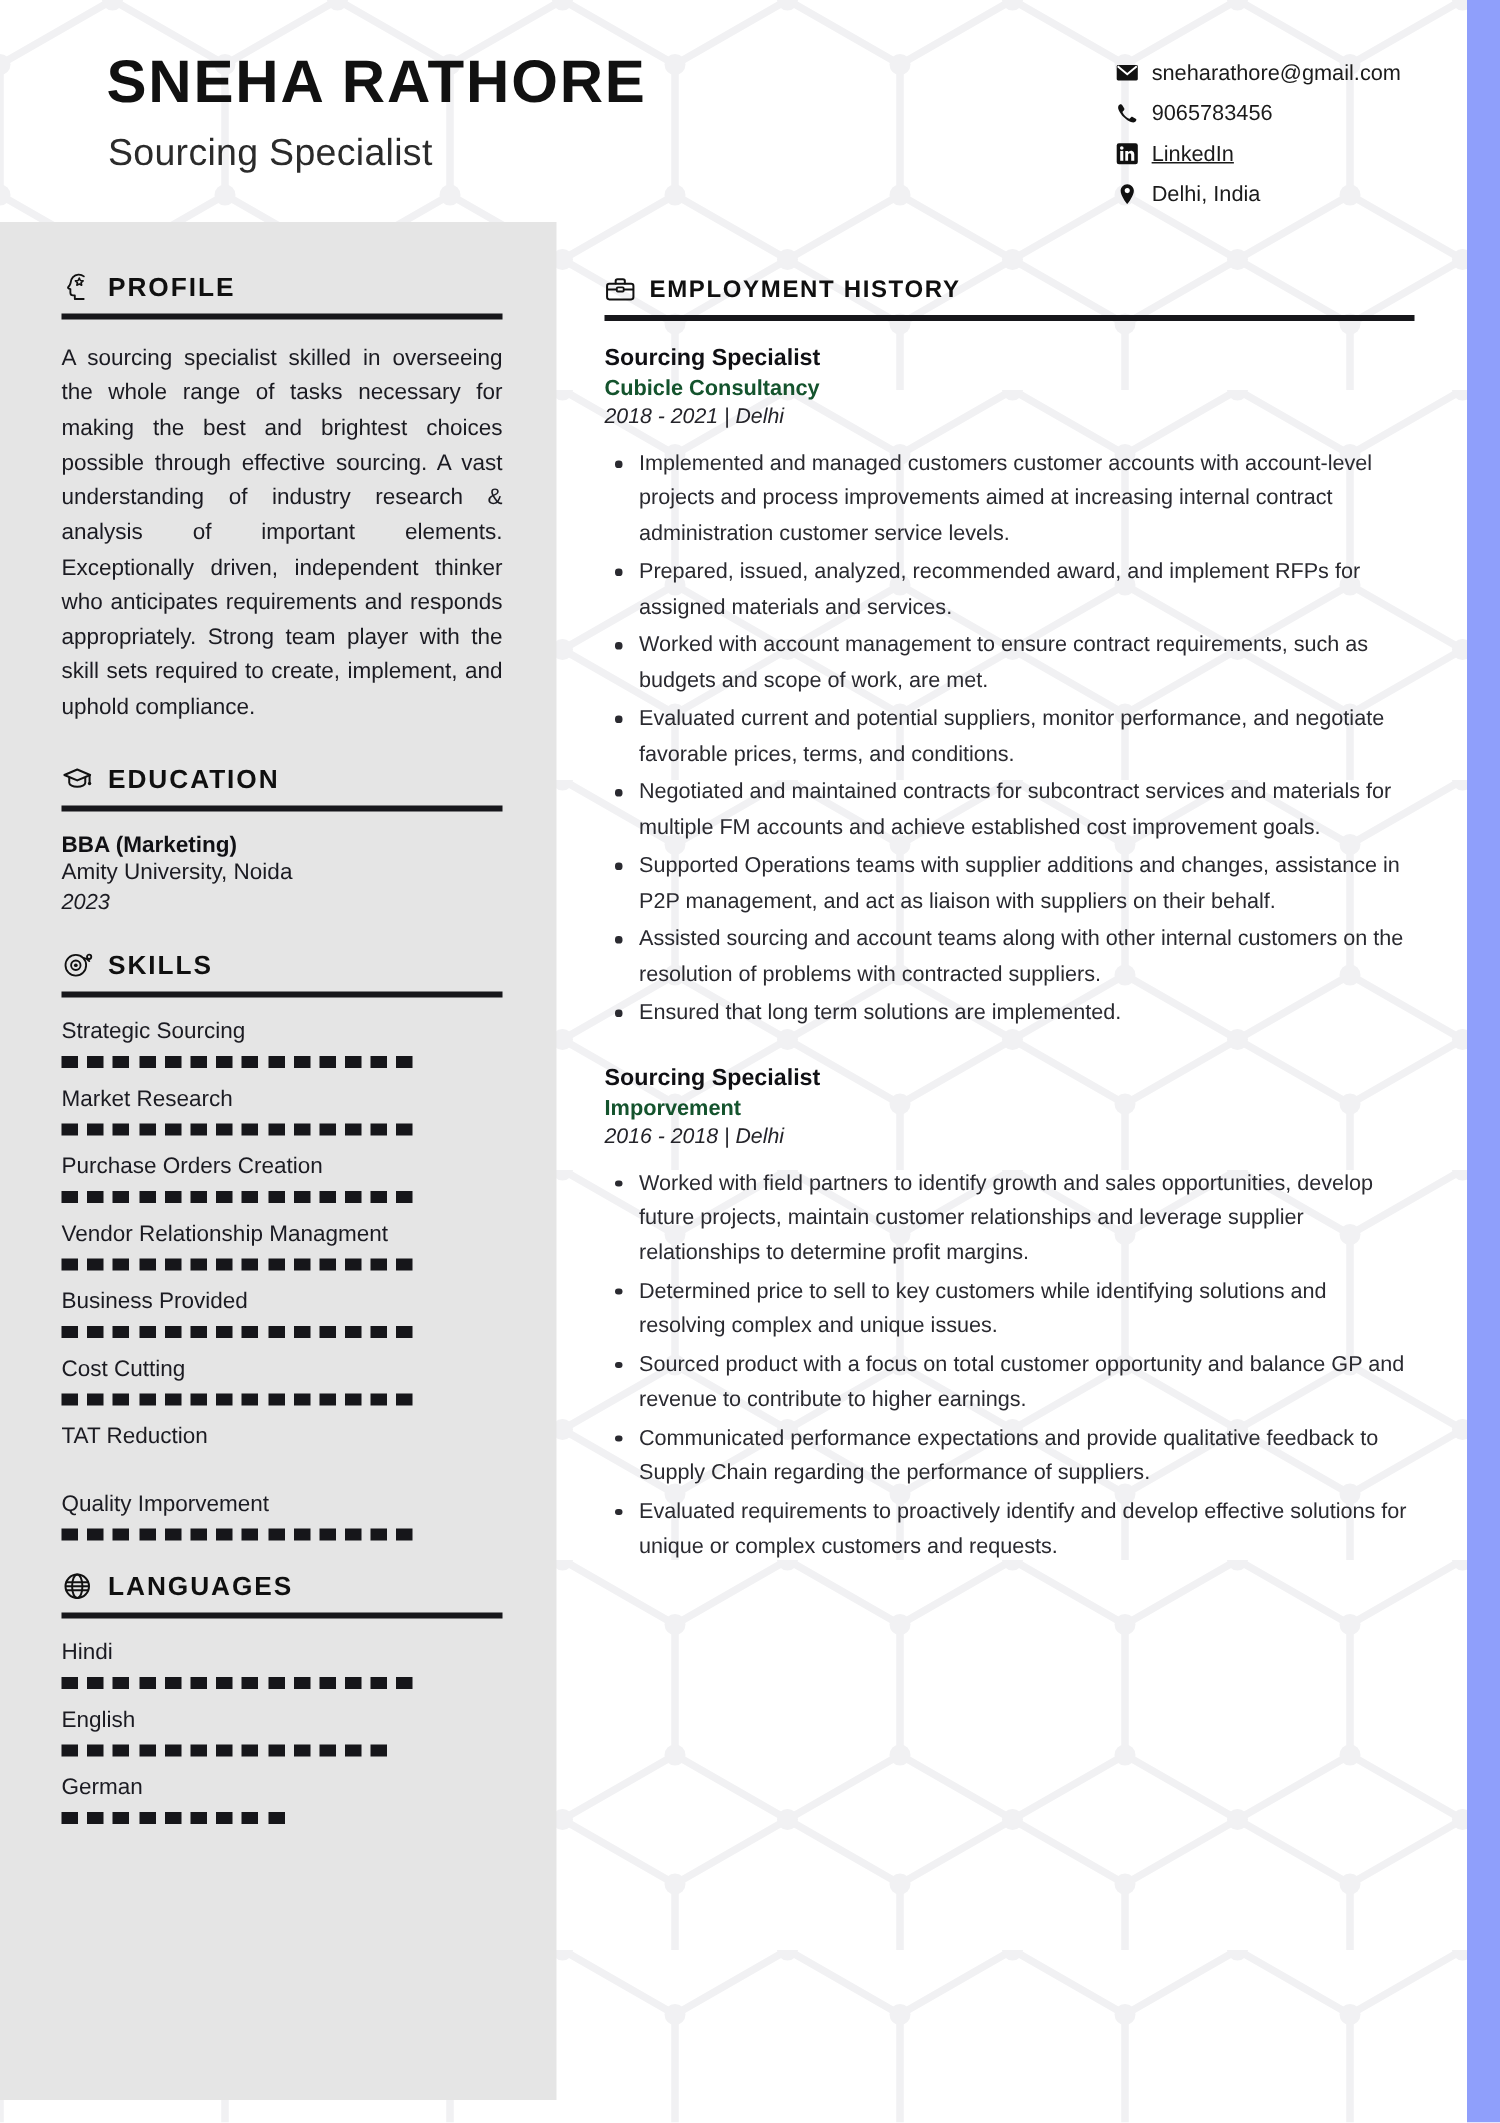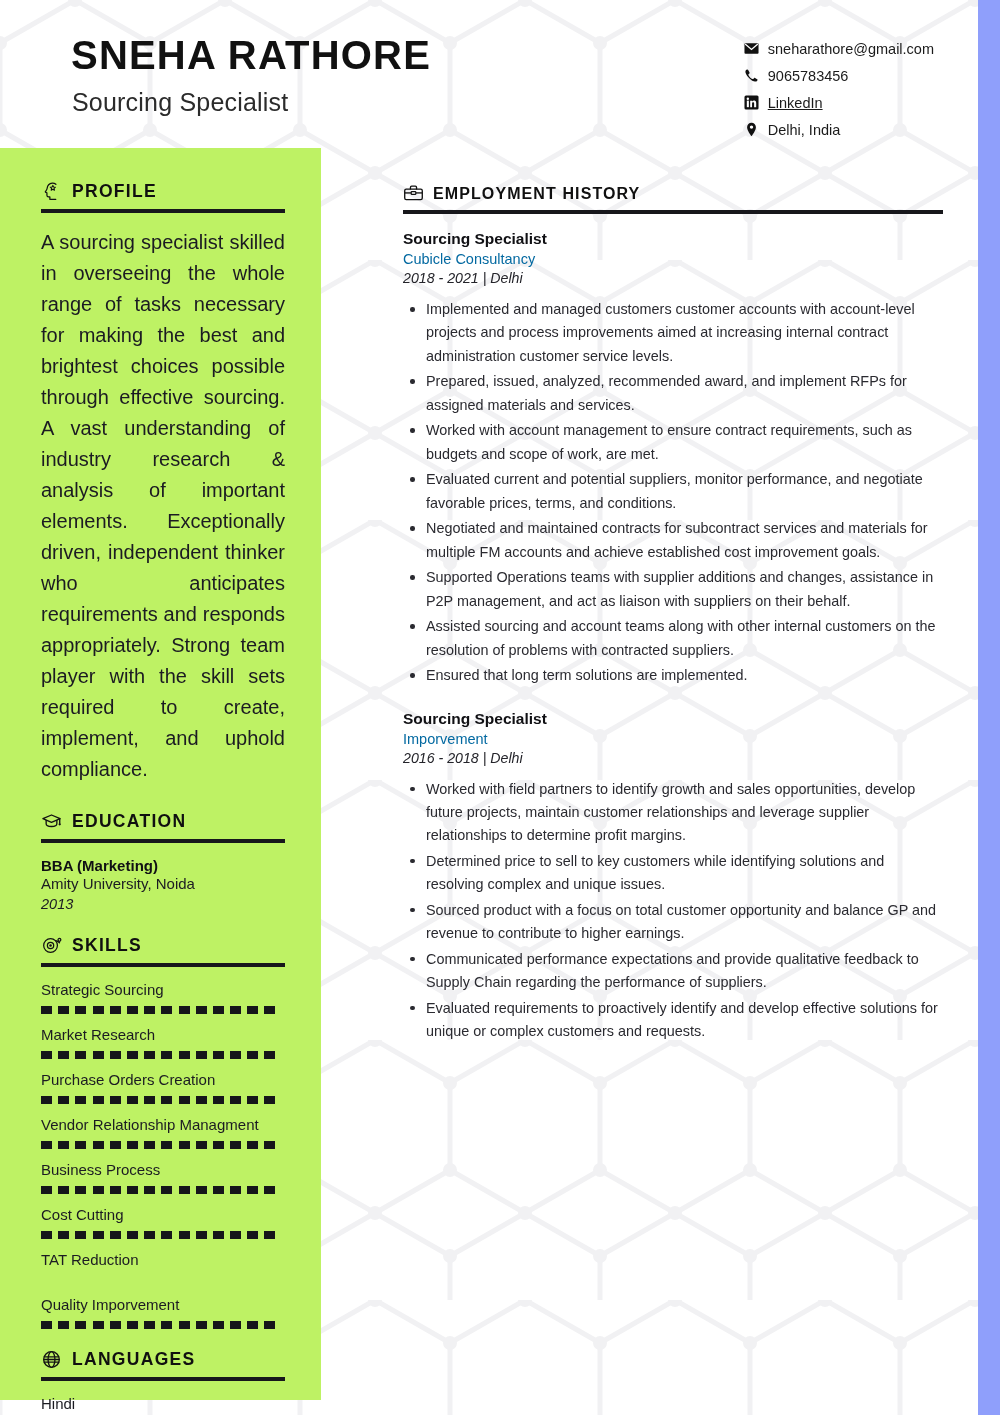--- a/index.html
+++ b/index.html
@@ -105,23 +105,23 @@
   }
   .contact-text.link {
     text-decoration: underline;
   }
 
   
   #sidebar {
     position: absolute;
     left: 0;
     top: 148px;
-    width: 321px;
+    width: 371px;
     height: 1252px;
-    background: #bef264;
+    background: #e5e5e5;
     z-index: 2;
     padding: 33px 36px 0 41px;
   }
 
   .side-section { margin-bottom: 0; }
 
   .sec-head {
     display: flex;
     align-items: center;
     gap: 10px;
@@ -146,21 +146,21 @@
   }
 
   .sec-rule {
     height: 4px;
     background: #17171b;
     width: 100%;
     margin-bottom: 14px;
   }
 
   #profile-text {
-    font-size: 20px;
+    font-size: 15px;
     line-height: 1.55;
     color: #1b1b22;
     text-align: justify;
   }
 
   .edu-degree {
     font-size: 15px;
     font-weight: 700;
     color: #101014;
     margin-bottom: 1px;
@@ -216,22 +216,22 @@
 
   .job { margin-bottom: 22px; }
   .job-title {
     font-size: 15.5px;
     font-weight: 700;
     color: #101014;
     margin-bottom: 3px;
   }
   .job-company {
     font-size: 14.5px;
-    font-weight: 400;
-    color: #0369a1;
+    font-weight: 700;
+    color: #14532d;
     margin-bottom: 3px;
   }
   .job-meta {
     font-size: 14.2px;
     font-style: italic;
     color: #24242a;
     margin-bottom: 12px;
   }
 
   ul.bullets {
@@ -362,21 +362,21 @@
             <circle cx="19.6" cy="14" r="1.2" fill="#111"></circle>
           </svg>
         </span>
         <span class="sec-title">EDUCATION</span>
       </div>
       <div class="sec-rule"></div>
       <div id="education-list">
           <div>
             <div class="edu-degree">BBA (Marketing)</div>
             <div class="edu-school">Amity University, Noida</div>
-            <div class="edu-year">2013</div>
+            <div class="edu-year">2023</div>
           </div>
         </div>
     </section>
 
     <section class="side-section" id="sec-skills">
       <div class="sec-head">
         <span class="sec-icon">
           <svg width="21" height="21" viewBox="0 0 22 22">
             <circle cx="10" cy="11" r="7.2" fill="none" stroke="#111" stroke-width="1.3"></circle>
             <circle cx="10" cy="11" r="3.3" fill="none" stroke="#111" stroke-width="1.3"></circle>
@@ -459,21 +459,21 @@
               <span class="dash"></span>
               <span class="dash"></span>
               <span class="dash"></span>
               <span class="dash"></span>
               <span class="dash"></span>
               <span class="dash"></span>
               <span class="dash"></span>
             </div>
           </div>
           <div class="skill-item">
-            <div class="skill-label">Business Process</div>
+            <div class="skill-label">Business Provided</div>
             <div class="dash-bar">
               <span class="dash"></span>
               <span class="dash"></span>
               <span class="dash"></span>
               <span class="dash"></span>
               <span class="dash"></span>
               <span class="dash"></span>
               <span class="dash"></span>
               <span class="dash"></span>
               <span class="dash"></span>

